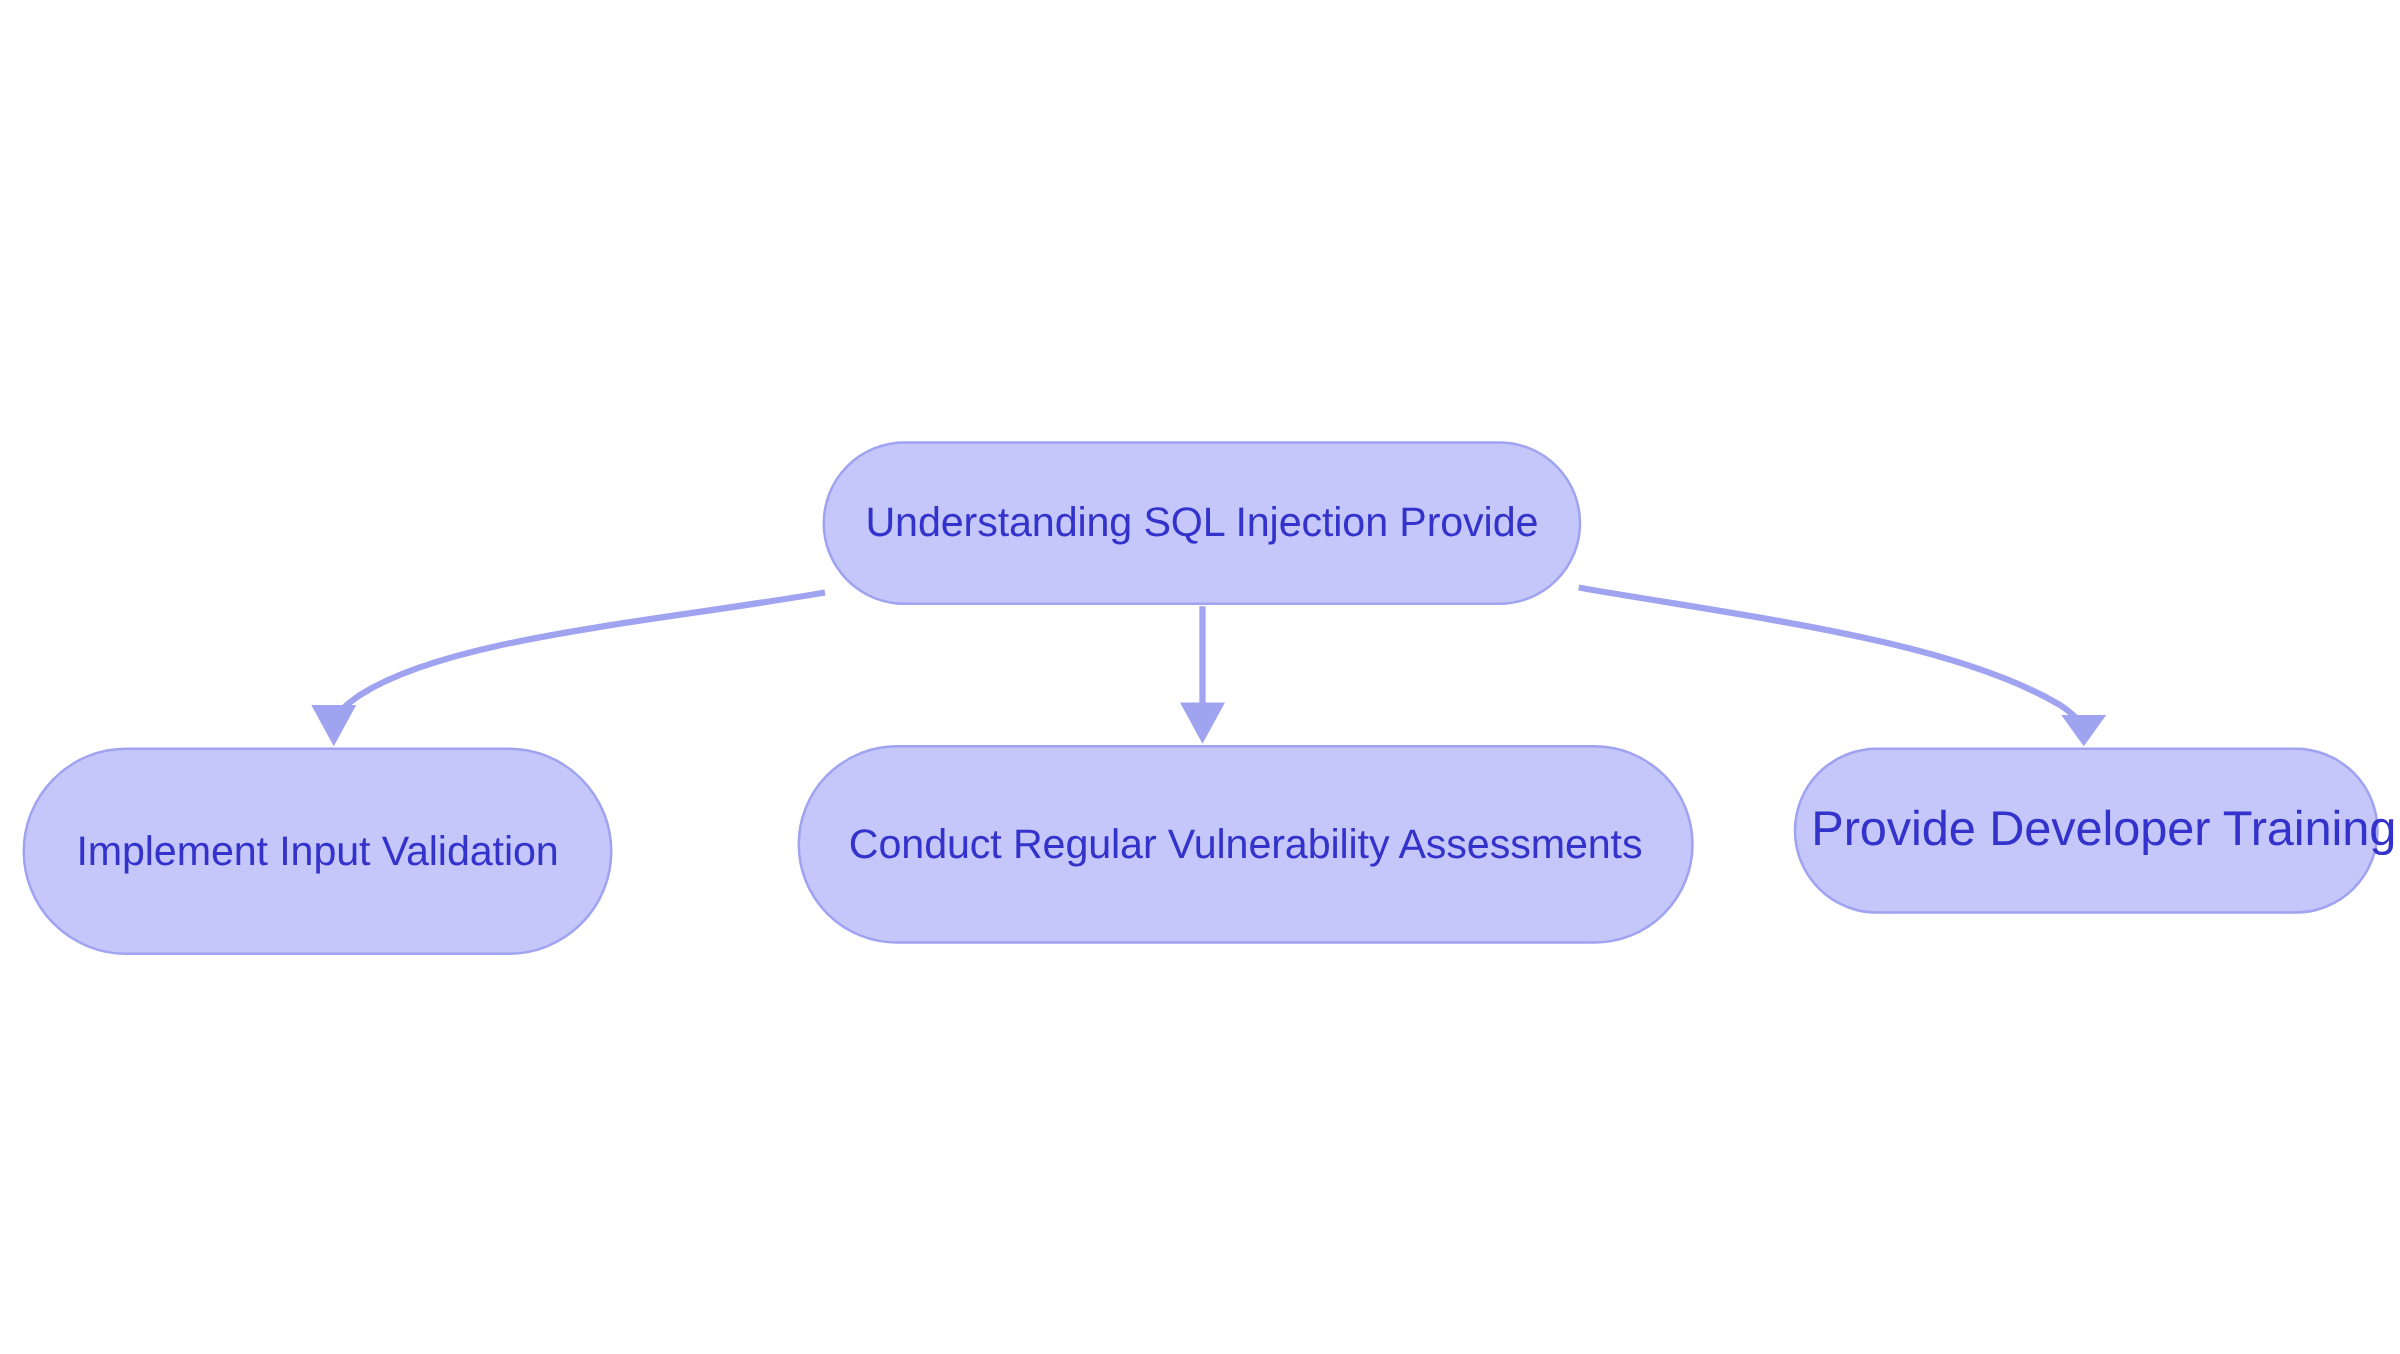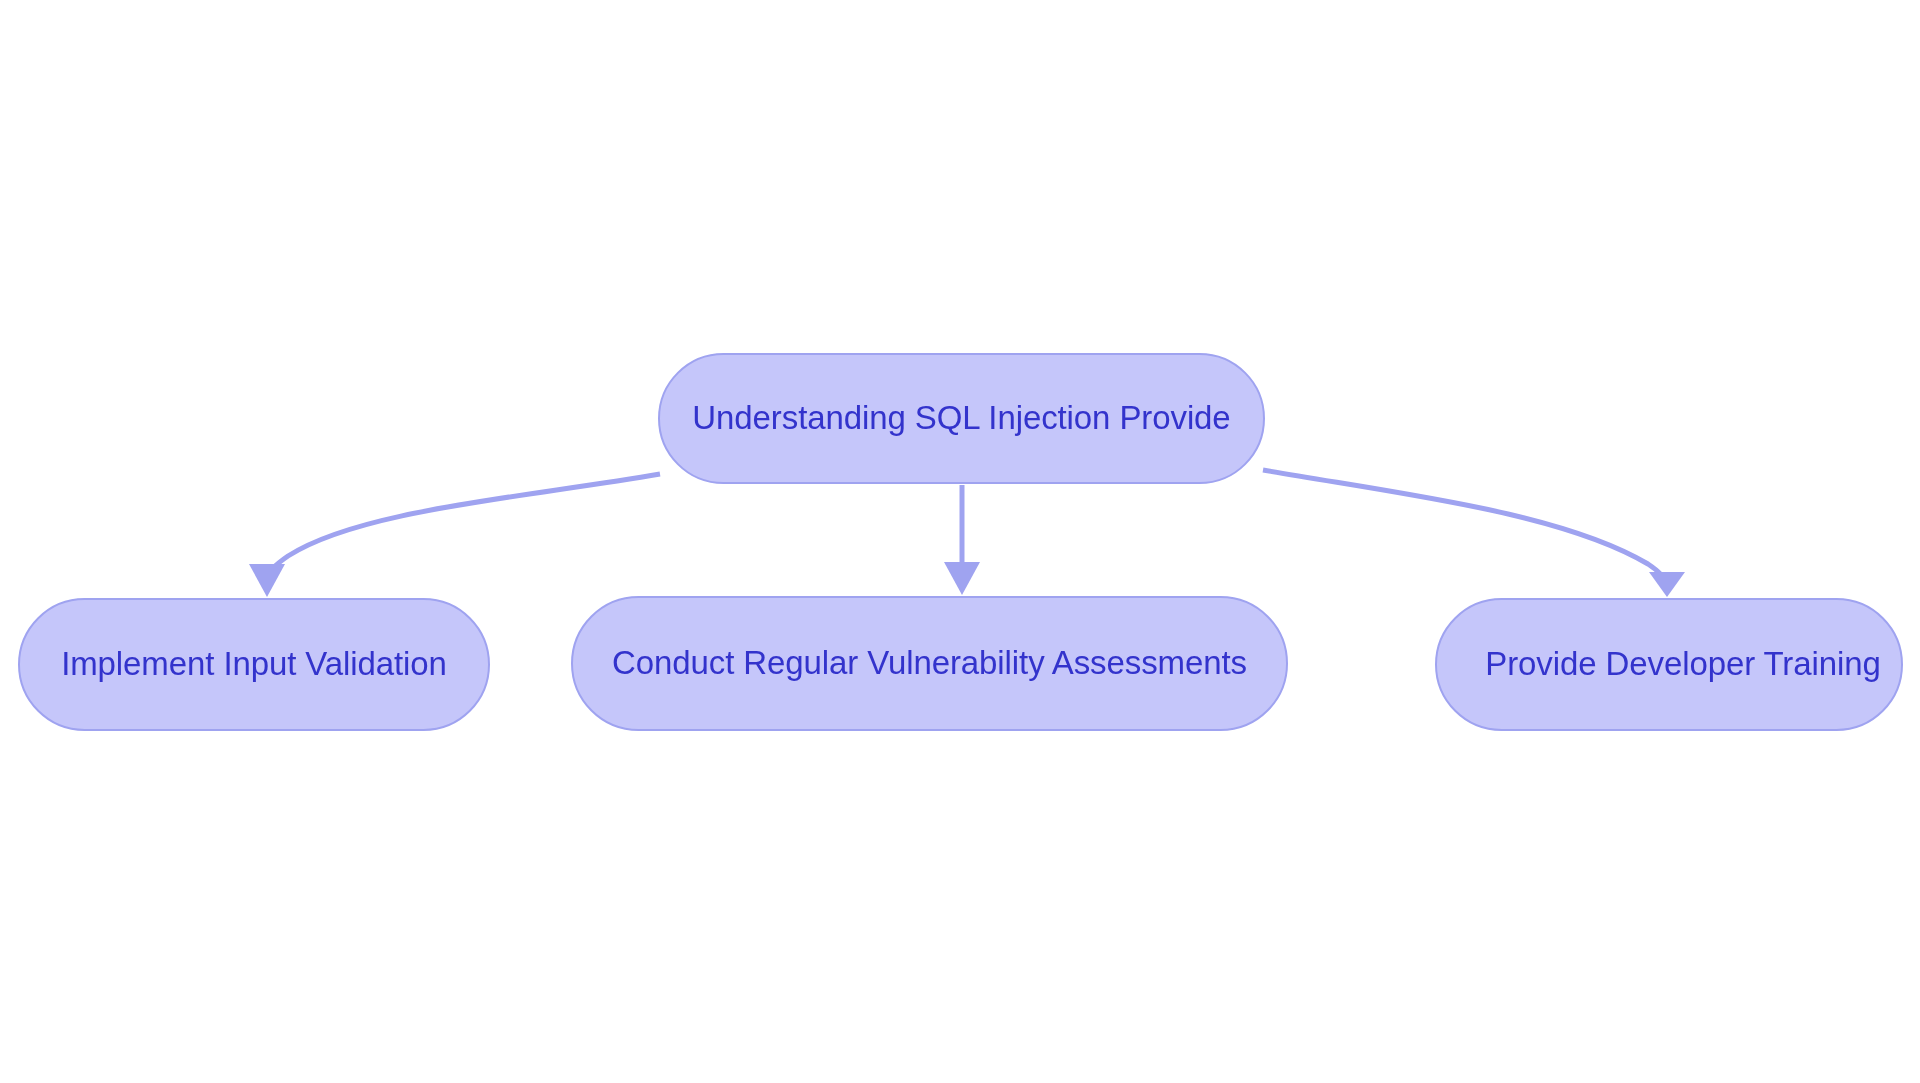--- a/index.html
+++ b/index.html
@@ -53,40 +53,40 @@
     top: 353px;
     width: 607px;
     height: 131px;
   }
   #node-root .node-label { font-size: 33px; }
 
   #node-validation {
     left: 18px;
     top: 598px;
     width: 472px;
-    height: 133px;
+    height: 166px;
   }
   #node-validation .node-label { font-size: 33px; }
 
   #node-assessments {
-    left: 571px;
+    left: 638px;
     top: 596px;
     width: 717px;
-    height: 135px;
+    height: 159px;
     align-items: center;
   }
   #node-assessments .node-label { font-size: 33px; }
 
   #node-training {
     left: 1435px;
     top: 598px;
     width: 468px;
     height: 133px;
   }
-  #node-training .node-label { font-size: 33px; margin-left: 28px; }
+  #node-training .node-label { font-size: 39px; margin-left: 28px; }
 
   .edge-path {
     fill: none;
     stroke: #9fa3f0;
     stroke-width: 5;
     stroke-linecap: butt;
   }
   .edge-arrow {
     fill: #9fa3f0;
     stroke: none;

